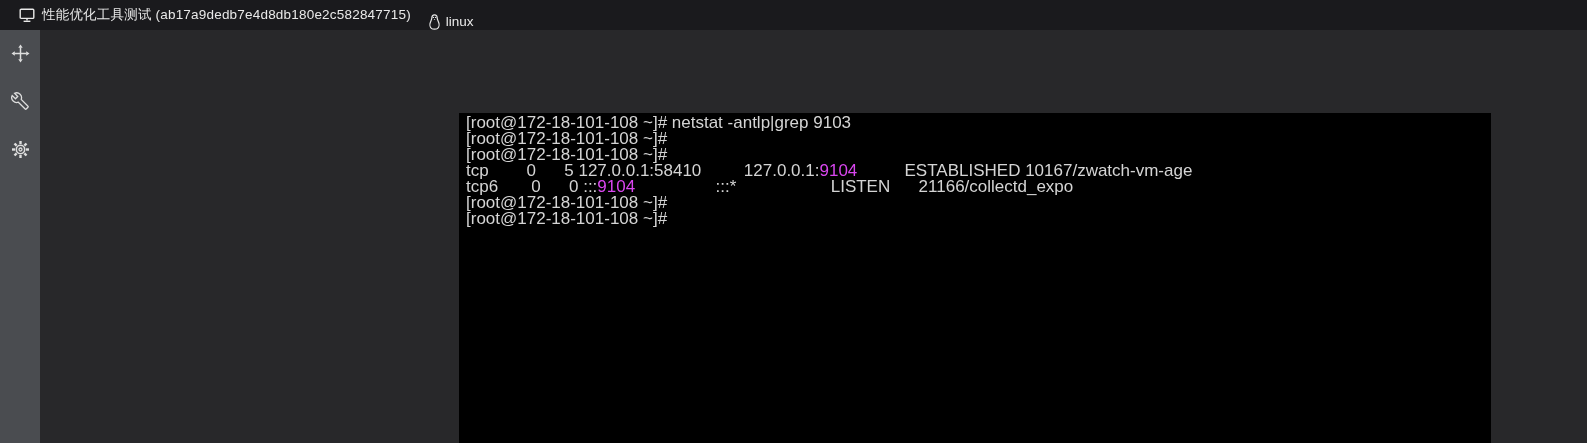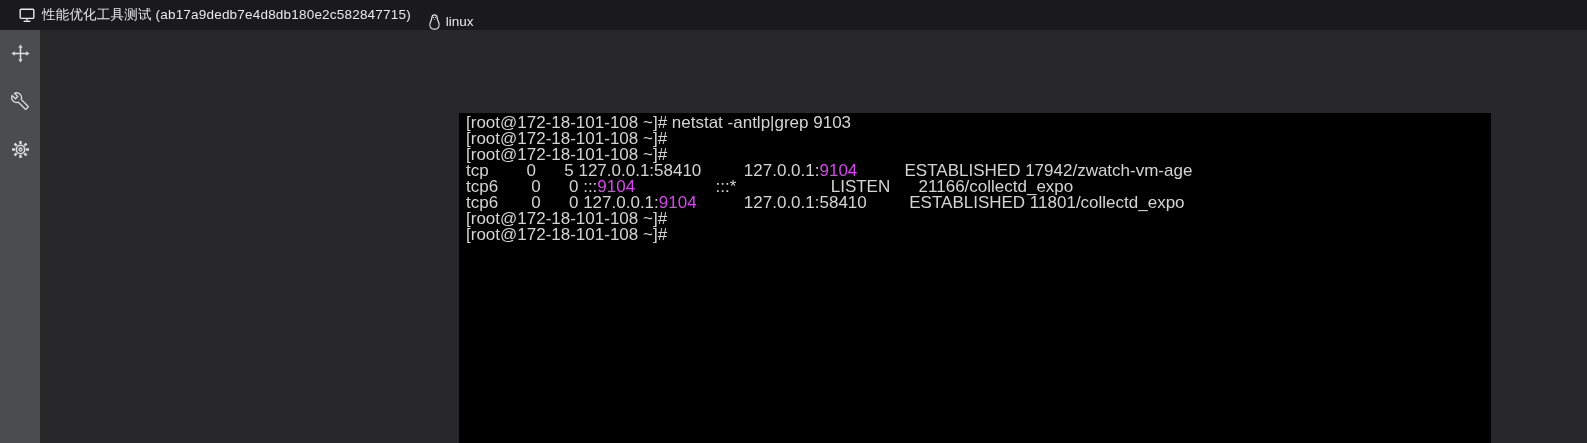--- a/index.html
+++ b/index.html
@@ -144,22 +144,21 @@
       </span>
     </button>
   </div>
 
   <div class="main">
     <div class="terminal">
       <div>
           <div class="term-line"><span>[root@172-18-101-108 ~]# netstat -antlp|grep 9103</span></div>
           <div class="term-line"><span>[root@172-18-101-108 ~]#</span></div>
           <div class="term-line"><span>[root@172-18-101-108 ~]#</span></div>
-          <div class="term-line"><span>tcp        0      5 127.0.0.1:58410         127.0.0.1:</span><span class="hl">9104</span><span>          ESTABLISHED 17942/zwatch-vm-age</span></div>
+          <div class="term-line"><span>tcp        0      5 127.0.0.1:58410         127.0.0.1:</span><span class="hl">9104</span><span>          ESTABLISHED 10167/zwatch-vm-age</span></div>
           <div class="term-line"><span>tcp6       0      0 :::</span><span class="hl">9104</span><span>                 :::*                    LISTEN      21166/collectd_expo</span></div>
-          <div class="term-line"><span>tcp6       0      0 127.0.0.1:</span><span class="hl">9104</span><span>          127.0.0.1:58410         ESTABLISHED 11801/collectd_expo</span></div>
           <div class="term-line"><span>[root@172-18-101-108 ~]#</span></div>
           <div class="term-line"><span>[root@172-18-101-108 ~]#</span></div>
         </div>
     </div>
   </div>
 
 </div>
 
 </body></html>

